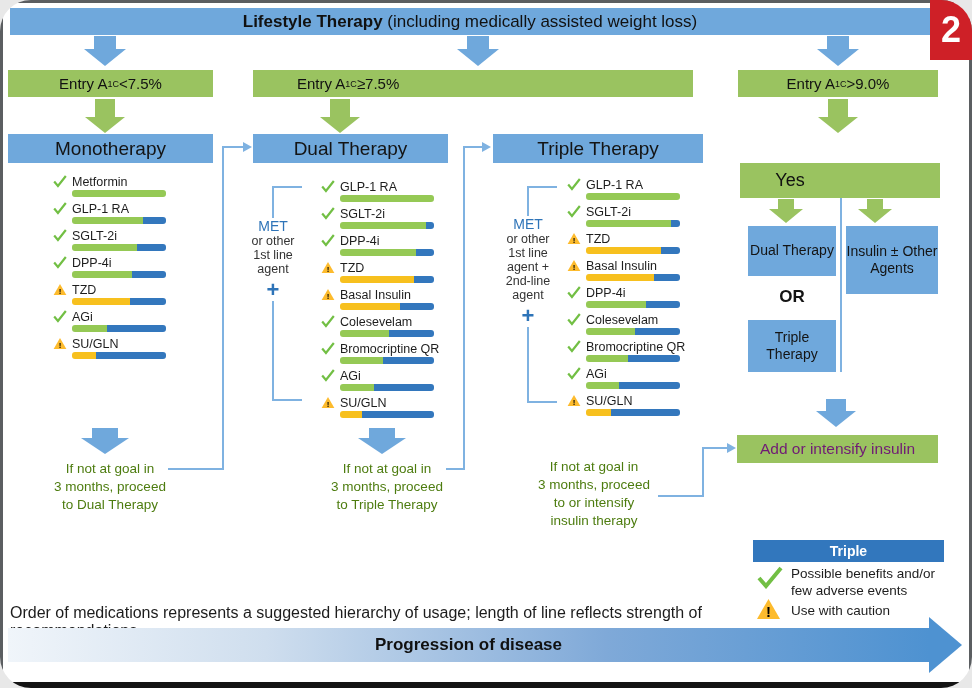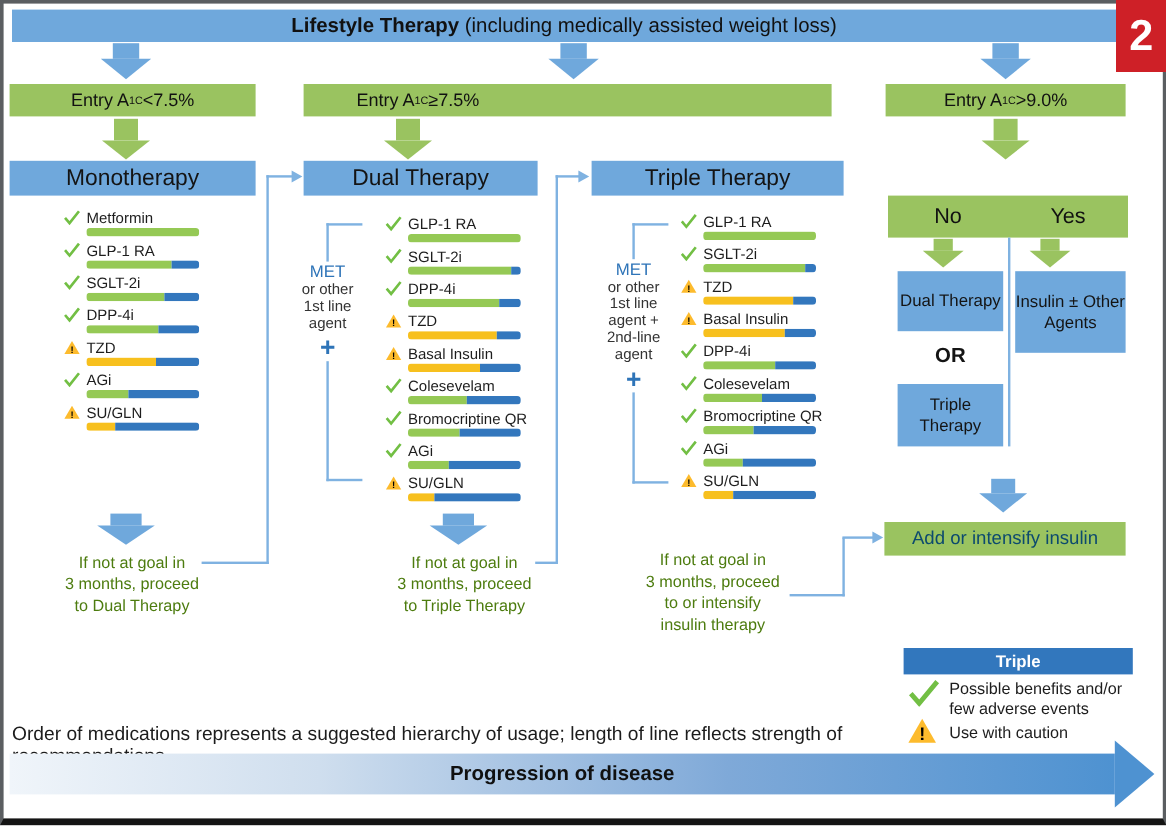--- a/index.html
+++ b/index.html
@@ -1,37 +1,37 @@
 <!DOCTYPE html>
 <html style="--blue-box: #6fa8dc; --blue-dark: #2e74b8; --legend-blue: #3277bd; --green-box: #9ac360; --bar-green: #95c955; --bar-blue: #3377bd; --bar-yellow: #f7c01e; --connector: #7fb2e1; --red-badge: #ce2027; --check-green: #72bf44; --warn-yellow: #fdbb2d; --arrow-deep: #4e92d1;"><head>
 <meta charset="utf-8">
 <style>
   html,body{margin:0;padding:0;background:#e8e8e8;font-family:"Liberation Sans","DejaVu Sans",sans-serif;}
-  #stage{position:relative;width:972px;height:688px;background:#fff;margin:0 auto;overflow:hidden;}
+  #stage{position:relative;width:972px;height:688px;background:#fff;margin:0 auto;overflow:hidden;border-radius:31px;}
   .frame{position:absolute;inset:0;border:3px solid #5b5e61;border-bottom:6px solid #141414;pointer-events:none;z-index:40;}
 
   
   .abs{position:absolute;}
   .banner{left:10px;top:8px;width:920px;height:27px;background:var(--blue-box,#6fa8dc);
           display:flex;align-items:center;justify-content:center;font-size:17px;color:#111;}
   .banner b{font-weight:bold;}
   .corner-badge{right:0;top:0;width:42px;height:60px;background:var(--red-badge,#ce2027);z-index:45;
           display:flex;align-items:center;justify-content:center;color:#fff;font-size:36px;font-weight:bold;}
   .entry{top:70px;height:27px;background:var(--green-box,#9ac360);display:flex;align-items:center;
          font-size:15px;color:#111;justify-content:center;}
   .entry sub{font-size:9px;}
   .hdr{top:134px;height:29px;background:var(--blue-box,#6fa8dc);display:flex;align-items:center;justify-content:center;
        font-size:19px;color:#141414;}
   .yn-band{left:740px;top:163px;width:200px;height:35px;background:var(--green-box,#9ac360);display:flex;color:#111;}
   .yn-band span{width:50%;display:flex;align-items:center;justify-content:center;font-size:18px;}
   .small-box{background:var(--blue-box,#6fa8dc);display:flex;align-items:center;justify-content:center;
              text-align:center;font-size:14px;line-height:1.25;color:#141414;}
   .or-label{left:748px;top:287px;width:88px;text-align:center;font-size:17px;font-weight:600;color:#141414;}
   .insulin-bar{left:737px;top:435px;width:201px;height:28px;background:var(--green-box,#9ac360);
-             display:flex;align-items:center;justify-content:center;font-size:15.5px;color:#0c4a6e;}
+             display:flex;align-items:center;justify-content:center;font-size:15.5px;color:#701a75;}
 
   
   .fat-arrow{position:absolute;display:flex;flex-direction:column;align-items:center;}
   .fat-arrow .shaft{background:var(--blue-box,#6fa8dc);}
   .fat-arrow .head{width:0;height:0;border-left:21px solid transparent;border-right:21px solid transparent;
                    border-top:17px solid var(--blue-box,#6fa8dc);}
   .fat-arrow.green .shaft{background:var(--green-box,#9ac360);}
   .fat-arrow.green .head{border-top-color:var(--green-box,#9ac360);}
   .lg .shaft{width:22px;height:13px;}
   .md .shaft{width:20px;height:18px;}
@@ -129,21 +129,20 @@
   <div class="fat-arrow green md" style="left:818px;top:99px;">
       <div class="shaft"></div>
       <div class="head"></div>
     </div>
 
   <div class="abs hdr" style="left:8px;width:205px;">Monotherapy</div>
   <div class="abs hdr" style="left:253px;width:195px;">Dual Therapy</div>
   <div class="abs hdr" style="left:493px;width:210px;">Triple Therapy</div>
 
   <div class="yn-band abs">
-    <span>No</span>
     <span>Yes</span>
   </div>
   <div class="fat-arrow green sm" style="left:769px;top:199px;">
       <div class="shaft"></div>
       <div class="head"></div>
     </div>
   <div class="fat-arrow green sm" style="left:858px;top:199px;">
       <div class="shaft"></div>
       <div class="head"></div>
     </div>

